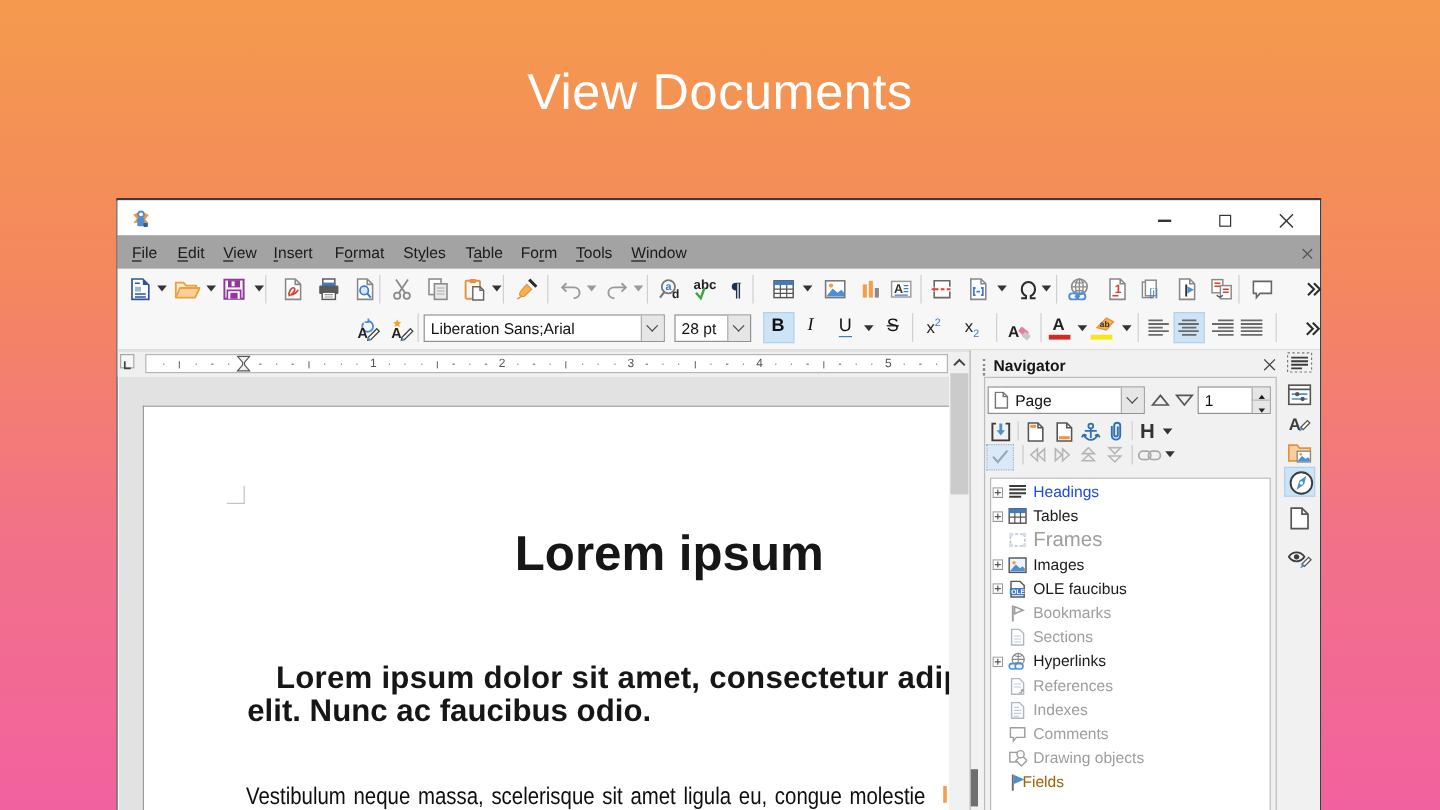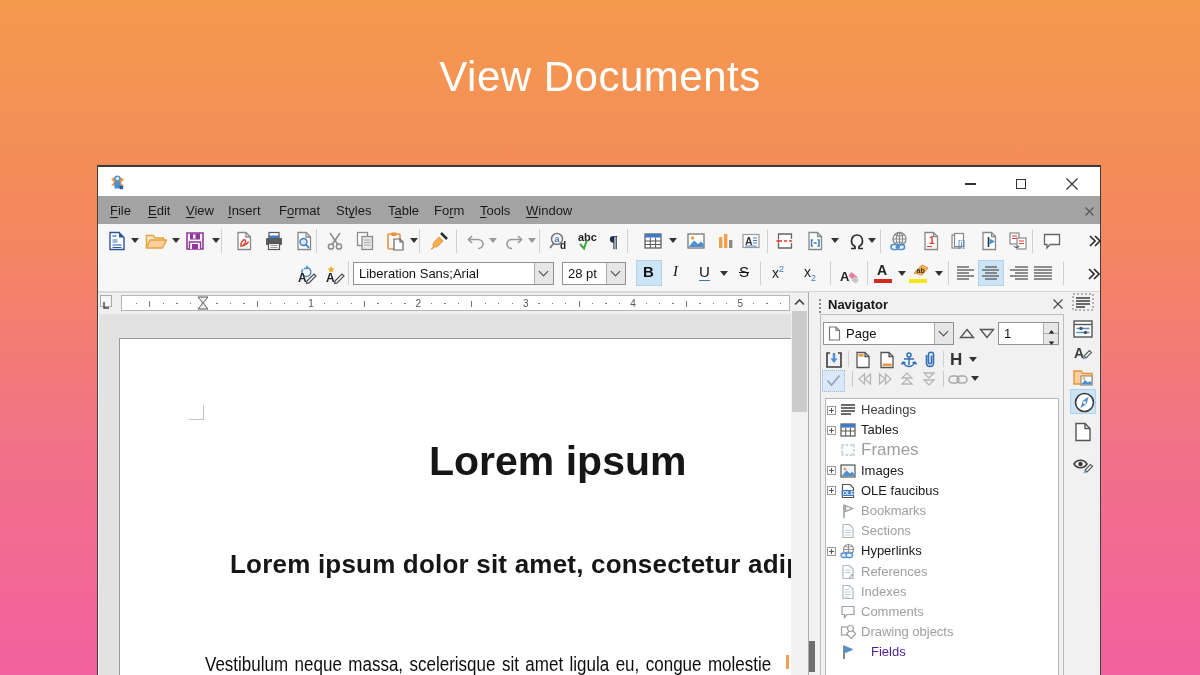--- a/index.html
+++ b/index.html
@@ -436,20 +436,21 @@
 <svg class="ab" style="left:693px;top:127px" width="17" height="17" viewBox="0 0 17 17">
       <path d="M4 10.5 L8.5 6 L13 10.5" fill="none" stroke="#444" stroke-width="1.7"></path>
     </svg>
 
 <div class="ab" id="doc" style="left:1px;top:147px;width:692px;height:363px;background:#e2e2e2;overflow:hidden">
   <div class="ab" style="left:20px;top:24px;width:672px;height:339px;background:#fff;border-top:1px solid #9a9a9a;border-left:1px solid #9a9a9a"></div>
   <div class="ab" style="left:104px;top:91px;width:1px;height:15px;background:#c4c4c4"></div>
   <div class="ab" style="left:90px;top:105px;width:15px;height:1px;background:#c4c4c4"></div>
   <div class="ab" style="left:330px;top:124px;font-size:41px;line-height:46px;font-weight:bold;color:#161616;white-space:nowrap">Lorem ipsum</div>
   <div class="ab" style="left:131px;top:235px;font-size:26px;line-height:30px;font-weight:bold;color:#161616;white-space:nowrap;letter-spacing:0.2px">Lorem ipsum dolor sit amet, consectetur adipiscing</div>
+  <div class="ab" style="left:107px;top:263px;font-size:26px;line-height:30px;font-weight:bold;color:#161616;white-space:nowrap">elit. Nunc ac faucibus odio.</div>
   <div class="ab" style="left:106px;top:338px;font-size:20px;line-height:24px;color:#0e0e0e;white-space:nowrap;word-spacing:2px;transform:scaleX(0.85);transform-origin:0 0">Vestibulum neque massa, scelerisque sit amet ligula eu, congue molestie</div>
   <div class="ab" style="left:687px;top:341px;width:3px;height:14px;background:#f0a050"></div>
 </div>
 
 <div class="ab" style="left:693px;top:145px;width:17px;height:365px;background:#f1f1f1"></div>
 <div class="ab" style="left:694px;top:144px;width:15px;height:101px;background:#cbcbcb"></div>
 <div class="ab" style="left:710px;top:125px;width:1px;height:385px;background:#ababab"></div>
 <div class="ab" style="left:711px;top:125px;width:8px;height:385px;background:#f1f1f1"></div>
 <div class="ab" style="left:711px;top:474px;width:6px;height:31px;background:#6f6f6f"></div>
 
@@ -548,21 +549,21 @@
 <span class="dd" style="left:873px;top:209px"></span>
 
 <div class="ab" style="left:727px;top:231px;width:234px;height:280px;background:#fff;border:1px solid #b9b9b9"></div>
 <svg class="ab" style="left:728.5px;top:238.5px" width="9" height="9" viewBox="0 0 9 9">
       <rect x="0.5" y="0.5" width="8" height="8" fill="#fff" stroke="#9a9a9a"></rect>
       <path d="M4.5 2 V7 M2 4.5 H7" stroke="#555" stroke-width="1"></path>
     </svg>
 <span class="ab" style="left:742px;top:235.0px;width:16px;height:16px"><svg width="16" height="16" viewBox="0 0 16 16">
         <path d="M1 3 h14 M1 6 h14 M1 9 h14 M1 12 h10" stroke="#3c3c3c" stroke-width="1.7"></path>
       </svg></span>
-<div class="ab" style="left:763px;top:235.0px;font-size:13px;line-height:16px;color:#404040">Headings</div>
+<div class="ab" style="left:763px;top:235.0px;font-size:13px;line-height:16px;color:#1d4ed8">Headings</div>
 <svg class="ab" style="left:728.5px;top:258.7px" width="9" height="9" viewBox="0 0 9 9">
       <rect x="0.5" y="0.5" width="8" height="8" fill="#fff" stroke="#9a9a9a"></rect>
       <path d="M4.5 2 V7 M2 4.5 H7" stroke="#555" stroke-width="1"></path>
     </svg>
 <span class="ab" style="left:742px;top:255.2px;width:16px;height:16px"><svg width="16" height="16" viewBox="0 0 16 16">
         <rect x="1" y="2" width="14" height="12" fill="#fff" stroke="#555" stroke-width="1.2"></rect>
         <rect x="1" y="2" width="14" height="3.6" fill="#3d7cc4"></rect>
         <path d="M1 9 h14 M5.7 5.6 v8.4 M10.4 5.6 v8.4" stroke="#555" stroke-width="1"></path>
       </svg></span>
 <div class="ab" style="left:763px;top:255.2px;font-size:13px;line-height:16px;color:#1a1a1a">Tables</div>
@@ -633,21 +634,21 @@
 <span class="ab" style="left:742px;top:457.2px;width:16px;height:16px"><svg width="16" height="16" viewBox="0 0 16 16">
         <rect x="1.5" y="3" width="8" height="8" fill="#fff" stroke="#9e9e9e" stroke-width="1.2"></rect>
         <rect x="8" y="6.5" width="6.5" height="6.5" transform="rotate(45 11.2 9.7)" fill="#fff" stroke="#9e9e9e" stroke-width="1.2"></rect>
         <circle cx="10.5" cy="4.5" r="3" fill="#fff" stroke="#9e9e9e" stroke-width="1.2"></circle>
       </svg></span>
 <div class="ab" style="left:763px;top:457.2px;font-size:13px;line-height:16px;color:#9e9e9e">Drawing objects</div>
 <span class="ab" style="left:742px;top:477.4px;width:16px;height:16px"><svg width="16" height="16" viewBox="0 0 16 16">
         <path d="M4 1.5 V15" stroke="#6a6a6a" stroke-width="1.6"></path>
         <path d="M5.5 2.5 L12.5 5.5 L5.5 8.5 Z" fill="#4d8fd0" stroke="#4d8fd0" stroke-width="1"></path>
       </svg></span>
-<div class="ab" style="left:773px;top:477.4px;font-size:13px;line-height:16px;color:#4c1d95">Fields</div>
+<div class="ab" style="left:754px;top:477.4px;font-size:13px;line-height:16px;color:#a16207">Fields</div>
 
 <div class="ab" style="left:968px;top:125px;width:34px;height:386px;background:#f1f1f1"></div>
 <span class="ic" style="left:973px;top:125px">
       <svg width="22" height="18" viewBox="0 0 22 18">
         <rect x="1" y="1" width="20" height="16" fill="none" stroke="#777" stroke-width="1" stroke-dasharray="2 2"></rect>
         <path d="M4 5 h14 M4 8 h14 M4 11 h14 M4 14 h9" stroke="#3c3c3c" stroke-width="1.6"></path>
       </svg>
     </span>
 <span class="ic" style="left:974px;top:152px">
       <svg width="20" height="18" viewBox="0 0 20 18">

